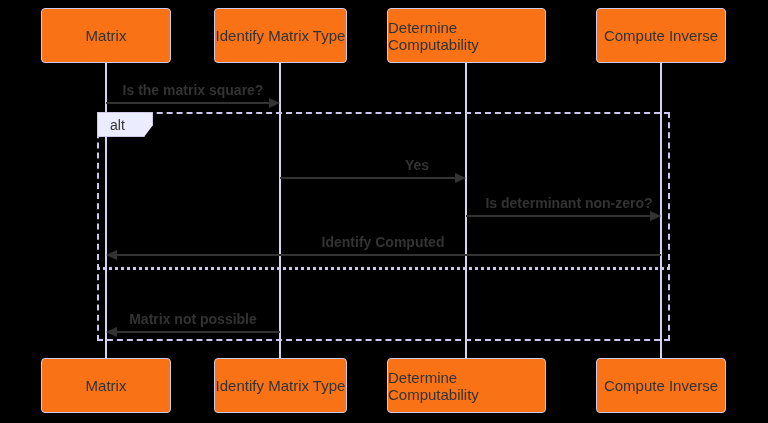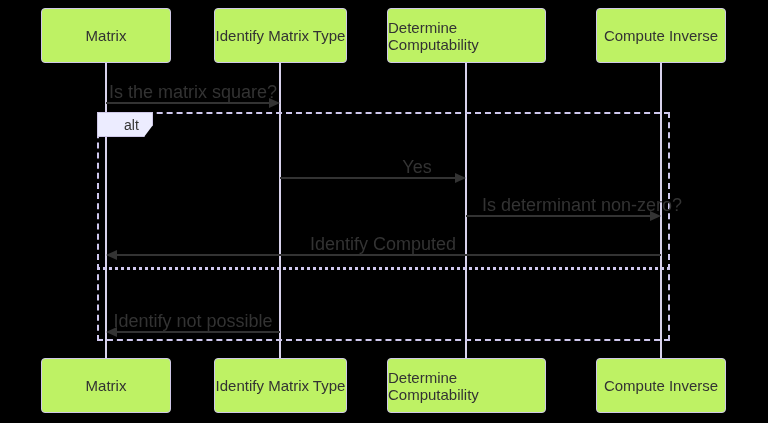--- a/index.html
+++ b/index.html
@@ -5,39 +5,40 @@
   html,body{margin:0;padding:0;background:#000;}
   #canvas{
     position:relative;
     width:768px;height:423px;
     background:#000;
     font-family:"Liberation Sans", sans-serif;
     overflow:hidden;
   }
   .actor-box{
     position:absolute;
-    background:#bef264;
+    background:#f97316;
     border:1px solid #CFC8E8;
     border-radius:4px;
     display:flex;align-items:center;justify-content:center;
     color:#333;
     font-size:15px;
     box-sizing:border-box;
   }
   .lifeline{
     position:absolute;
     width:2px;
     background:#D8D2EC;
   }
   .msg-label{
     position:absolute;
     transform:translateX(-50%);
     color:#333;
-    font-size:18px;
+    font-size:14px;
     white-space:nowrap;
+    font-weight:bold;
   }
   .msg-line{
     position:absolute;
     height:2px;
     background:#333;
   }
   .arrowhead{
     position:absolute;
     width:0;height:0;
     border-top:5px solid transparent;
@@ -60,21 +61,21 @@
   }
   .alt-label{
     position:absolute;
     left:97px;top:112px;
     width:56px;height:25px;
     background:#ECECFF;
     border:1px solid #CFC8E8;
     box-sizing:border-box;
     clip-path:polygon(0 0,100% 0,100% 52%,84% 100%,0 100%);
     display:flex;align-items:center;
-    padding-left:26px;
+    padding-left:12px;
     color:#333;font-size:14px;
   }
 </style>
 </head>
 <body>
 
 <div id="canvas">
 
   <div class="lifeline" style="left:105px;top:63px;height:295px;"></div>
   <div class="lifeline" style="left:279px;top:63px;height:295px;"></div>
@@ -88,29 +89,29 @@
   </div>
 
   <div class="msg-label" style="left:193px;top:82px;">Is the matrix square?</div>
   <div class="msg-line" style="left:106px;top:102px;width:165px;"></div>
   <div class="arrowhead right" style="left:269px;top:98px;"></div>
 
   <div class="msg-label" style="left:373px;top:157px;margin-left:44px;">Yes</div>
   <div class="msg-line" style="left:280px;top:177px;width:176px;"></div>
   <div class="arrowhead right" style="left:455px;top:173px;"></div>
 
-  <div class="msg-label" style="left:582px;top:195px;">Is determinant non-zero?</div>
+  <div class="msg-label" style="left:569px;top:195px;">Is determinant non-zero?</div>
   <div class="msg-line" style="left:466px;top:215px;width:185px;"></div>
   <div class="arrowhead right" style="left:650px;top:211px;"></div>
 
   <div class="msg-label" style="left:383px;top:234px;">Identify Computed</div>
   <div class="msg-line" style="left:117px;top:254px;width:544px;"></div>
   <div class="arrowhead left" style="left:106px;top:250px;"></div>
 
-  <div class="msg-label" style="left:193px;top:311px;">Identify not possible</div>
+  <div class="msg-label" style="left:193px;top:311px;">Matrix not possible</div>
   <div class="msg-line" style="left:117px;top:331px;width:163px;"></div>
   <div class="arrowhead left" style="left:106px;top:327px;"></div>
 
   <div class="actor-box" style="left:41px;top:8px;width:130px;height:55px;">
     <span>Matrix</span>
   </div>
   <div class="actor-box" style="left:214px;top:8px;width:133px;height:55px;">
     <span>Identify Matrix Type</span>
   </div>
   <div class="actor-box" style="left:387px;top:8px;width:159px;height:55px;">

